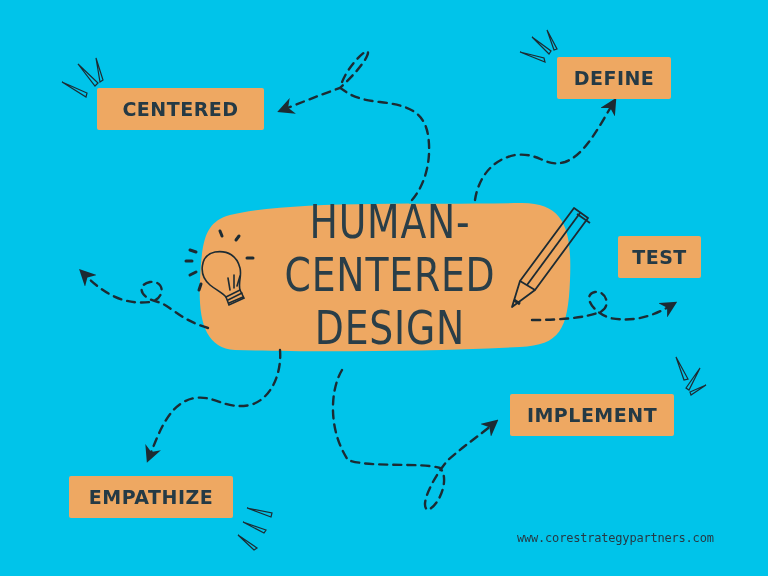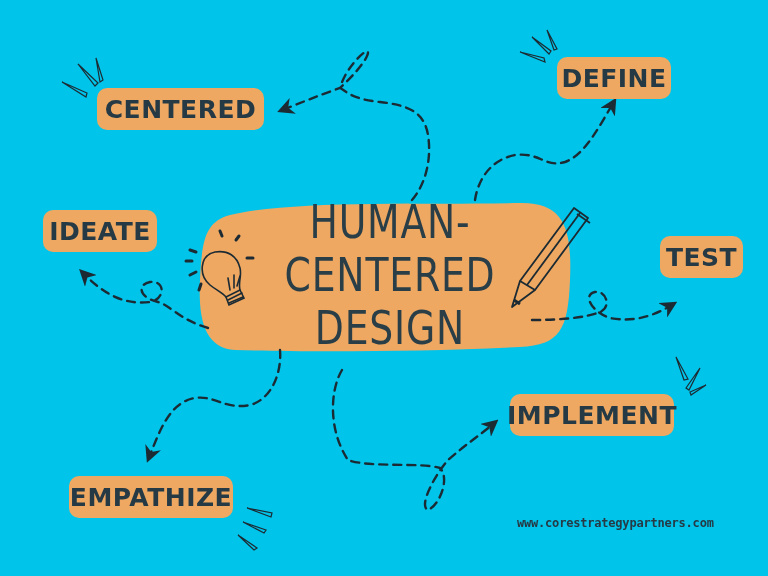--- a/index.html
+++ b/index.html
@@ -1,33 +1,33 @@
 <!DOCTYPE html>
 <html><head>
 <meta charset="utf-8">
 <style>
   html, body { margin: 0; padding: 0; }
   body { width: 768px; height: 576px; overflow: hidden; background: #00c4ea; }
   #canvas { position: relative; width: 768px; height: 576px; background: var(--bg, #00c4ea); }
   svg.layer { position: absolute; left: 0; top: 0; width: 768px; height: 576px; }
   .stage {
-    position: absolute; background: #eea862; border-radius: 10px;
+    position: absolute; background: #eea862; border-radius: 2px;
     color: #253a45; font-family: "DejaVu Sans", sans-serif; font-weight: bold;
-    font-size: 25px; letter-spacing: 0.5px; display: flex; align-items: center; justify-content: center;
+    font-size: 19px; letter-spacing: 0.5px; display: flex; align-items: center; justify-content: center;
     box-sizing: border-box;
   }
   .center-title {
     position: absolute; left: 250px; top: 196px; width: 280px; text-align: center;
     font-family: "DejaVu Sans", sans-serif; color: #2a3e48; font-weight: normal;
     font-size: 46px; line-height: 53px; letter-spacing: 1px; transform: scaleX(0.82);
     transform-origin: center top;
   }
   .website {
-    position: absolute; left: 517px; top: 516px; font-family: "DejaVu Sans Mono", monospace;
-    font-size: 12px; font-weight: bold; color: #253a45; letter-spacing: -0.2px;
+    position: absolute; left: 517px; top: 531px; font-family: "DejaVu Sans Mono", monospace;
+    font-size: 12px; font-weight: normal; color: #253a45; letter-spacing: -0.2px;
   }
 </style>
 </head>
 <body>
 
 <div id="canvas">
 
   <svg class="layer" viewBox="0 0 768 576">
     <defs>
       <marker id="arrow" viewBox="0 0 10 10" refX="5" refY="5" markerWidth="7" markerHeight="7" orient="auto-start-reverse">
@@ -97,24 +97,21 @@
     <div>CENTERED</div>
     <div>DESIGN</div>
   </div>
 
   <div class="stage" style="left:97px;top:88px;width:167px;height:42px;">
     <span>CENTERED</span>
   </div>
   <div class="stage" style="left:557px;top:57px;width:114px;height:42px;">
     <span>DEFINE</span>
   </div>
-  <div class="stage" style="left:43px;top:210px;width:114px;height:42px;">
-    <span>IDEATE</span>
-  </div>
-  <div class="stage" style="left:660px;top:236px;width:83px;height:42px;">
+  <div class="stage" style="left:618px;top:236px;width:83px;height:42px;">
     <span>TEST</span>
   </div>
   <div class="stage" style="left:510px;top:394px;width:164px;height:42px;">
     <span>IMPLEMENT</span>
   </div>
   <div class="stage" style="left:69px;top:476px;width:164px;height:42px;">
     <span>EMPATHIZE</span>
   </div>
 
   <div class="website">www.corestrategypartners.com</div>

